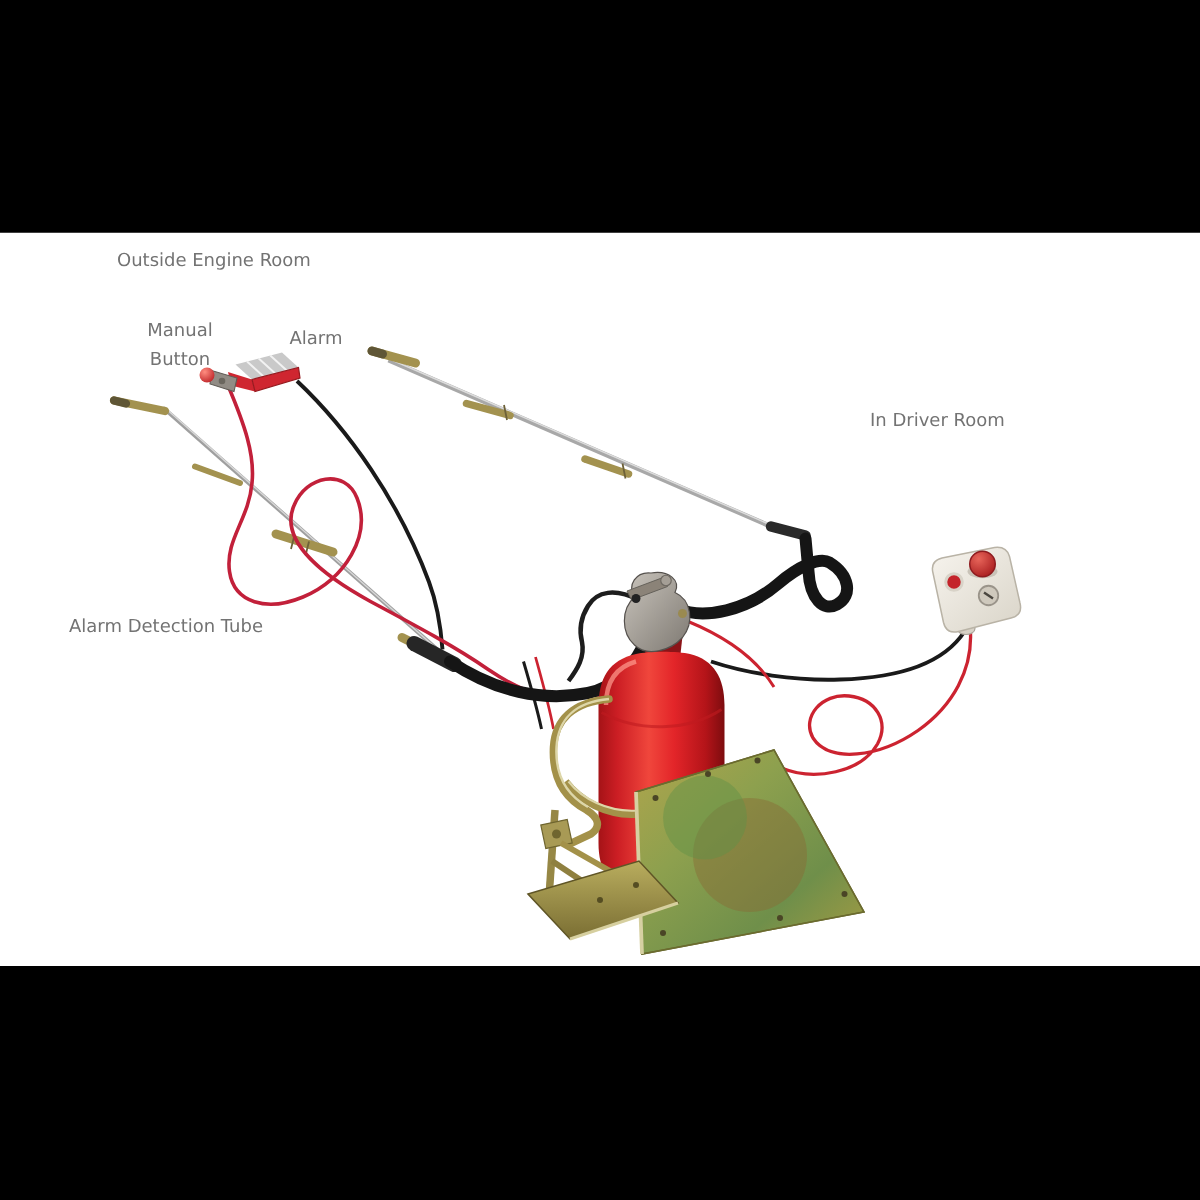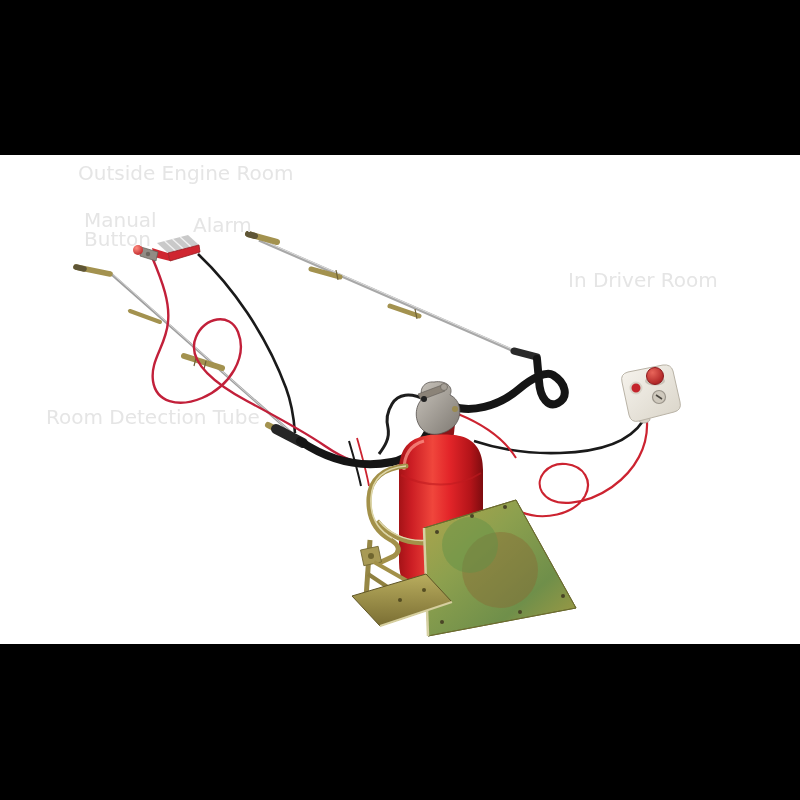--- a/index.html
+++ b/index.html
@@ -1,21 +1,21 @@
 <!DOCTYPE html>
 <html><head>
 <meta charset="utf-8">
 <style>
   html,body{margin:0;padding:0;background:#000;}
   #stage{position:relative;width:800px;height:800px;background:#000;overflow:hidden;
          font-family:"DejaVu Sans","Liberation Sans",sans-serif;}
   #canvas{position:absolute;left:0;top:155px;width:800px;height:489px;background:#fff;}
   svg{position:absolute;left:0;top:0;}
-  .label{position:absolute;color:#e5e5e5;font-size:20px;line-height:19px;white-space:pre;}
-  .wrap2{white-space:normal;width:72px;}
+  .label{position:absolute;color:#737373;font-size:12px;line-height:19px;white-space:pre;}
+  .wrap2{white-space:normal;width:72px;text-align:center;}
 </style>
 </head>
 <body>
 
 <div id="stage">
   <div id="canvas"></div>
 
   <svg width="800" height="800" viewBox="0 0 800 800">
     <defs>
       <linearGradient id="extGrad" x1="0" y1="0" x2="1" y2="0">
@@ -169,15 +169,15 @@
       <circle cx="655" cy="376" r="8.5" fill="url(#btnGrad)" stroke="#8e1b1f" stroke-width="1"></circle>
       <circle cx="636" cy="388" r="5.5" stroke="#d8d3c8" stroke-width="2" fill="#c4242b"></circle>
       <circle cx="659" cy="397" r="6.5" fill="#cfc9bd" stroke="#9a948a" stroke-width="1.2"></circle>
       <path d="M656,395 L662,399" stroke="#4a463f" stroke-width="1.6"></path>
     </g>
   </svg>
 
   <div class="label" style="left:78px;top:164px;">Outside Engine Room</div>
   <div class="label wrap2" style="left:84px;top:211px;">Manual Button</div>
   <div class="label" style="left:173px;top:216px;margin-left:20px;">Alarm</div>
-  <div class="label" style="left:568px;top:271px;text-align:center;">In Driver Room</div>
-  <div class="label" style="left:46px;top:408px;">Room Detection Tube</div>
+  <div class="label" style="left:580px;top:271px;text-align:center;">In Driver Room</div>
+  <div class="label" style="left:46px;top:408px;">Alarm Detection Tube</div>
 </div>
 
 </body></html>

